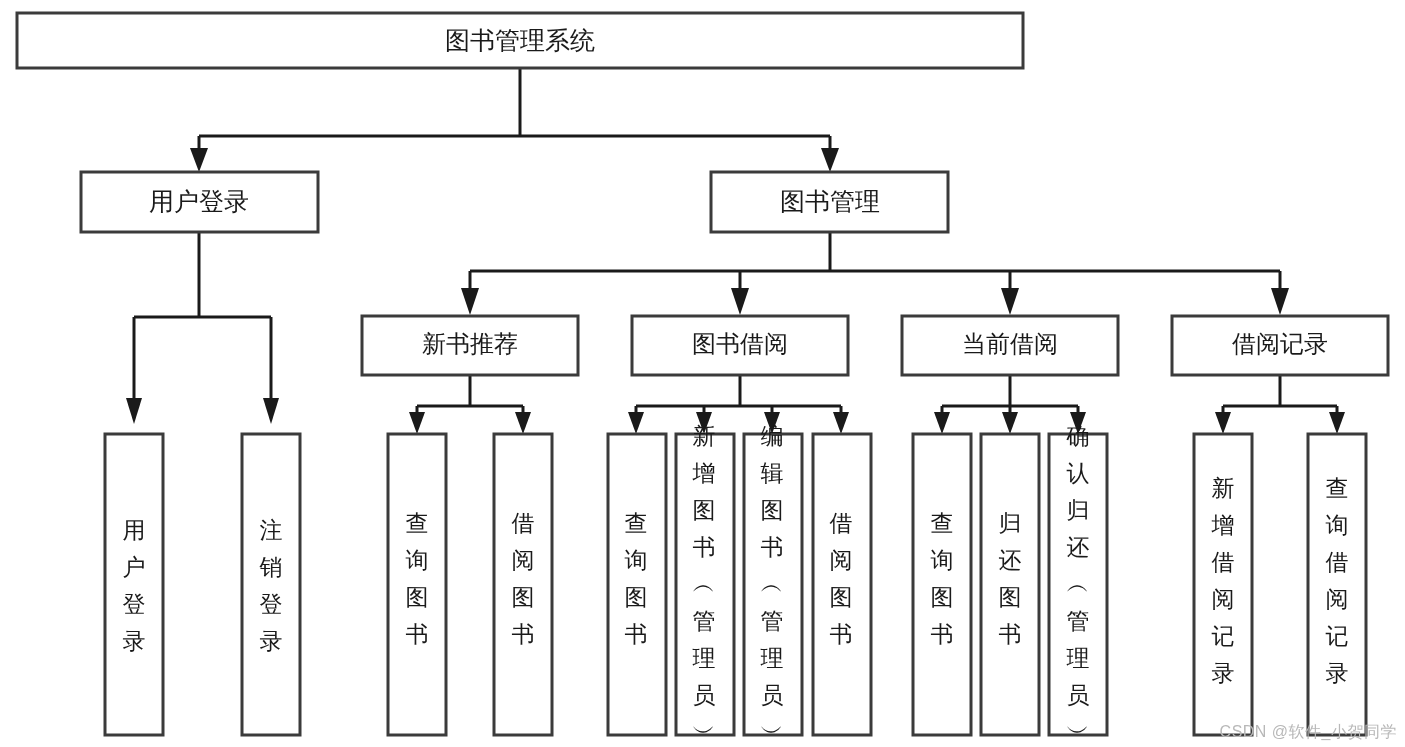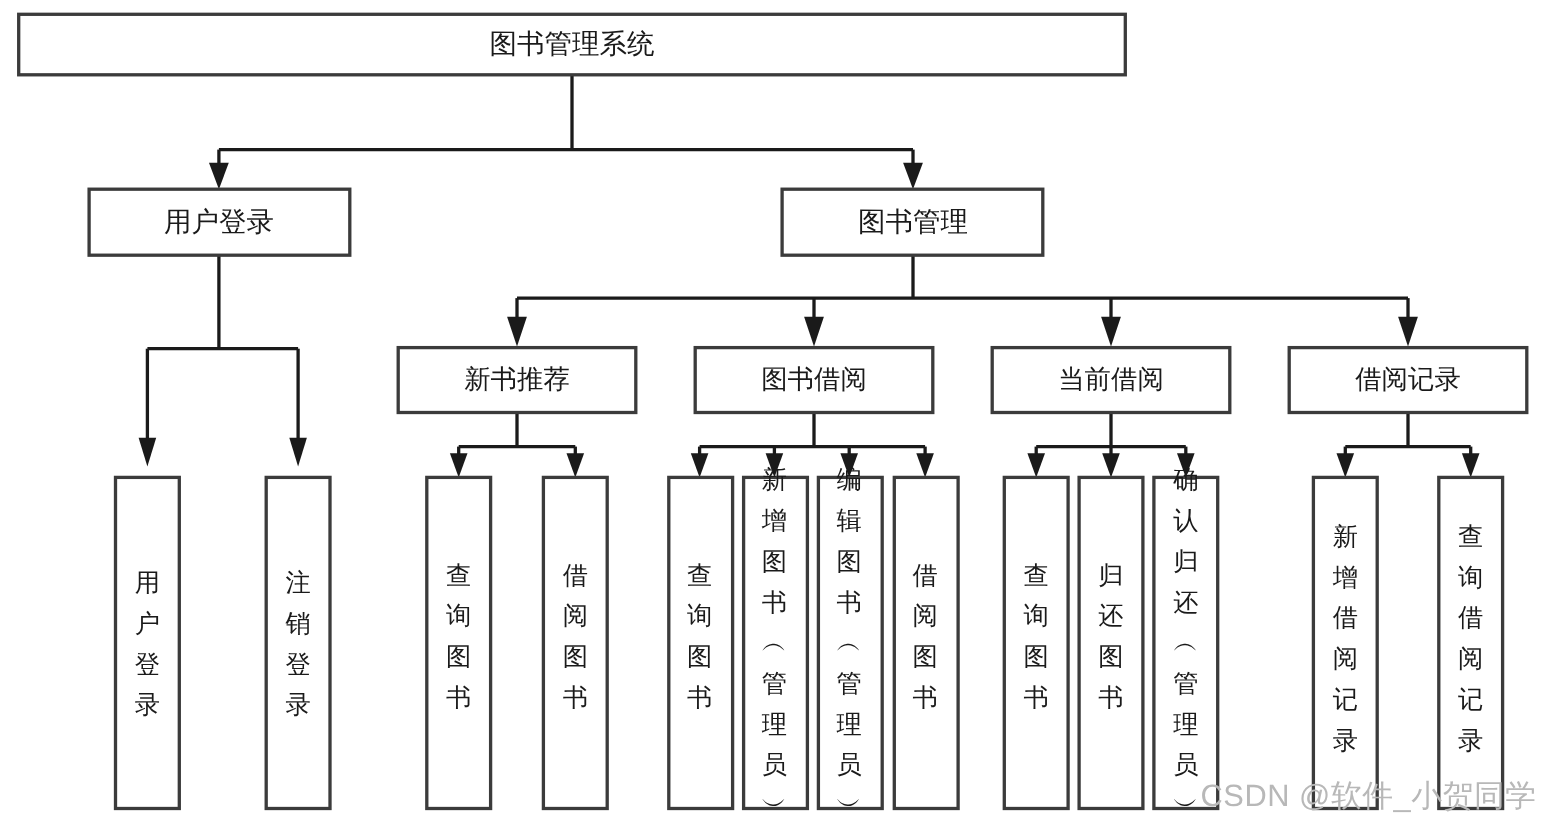--- a/index.html
+++ b/index.html
@@ -48,21 +48,21 @@
     fill: #1a1a1a;
     font-size: 23px;
     text-anchor: middle;
     dominant-baseline: central;
   }
   .watermark {
     position: absolute;
     right: 8px;
     bottom: 4px;
     font-family: "Liberation Sans", "DejaVu Sans", sans-serif;
-    font-size: 28px;
+    font-size: 16px;
     color: #b8b8b8;
     white-space: nowrap;
     letter-spacing: 0.5px;
     pointer-events: none;
     margin-top: 47px;
   }
 </style>
 </head>
 <body>
 

